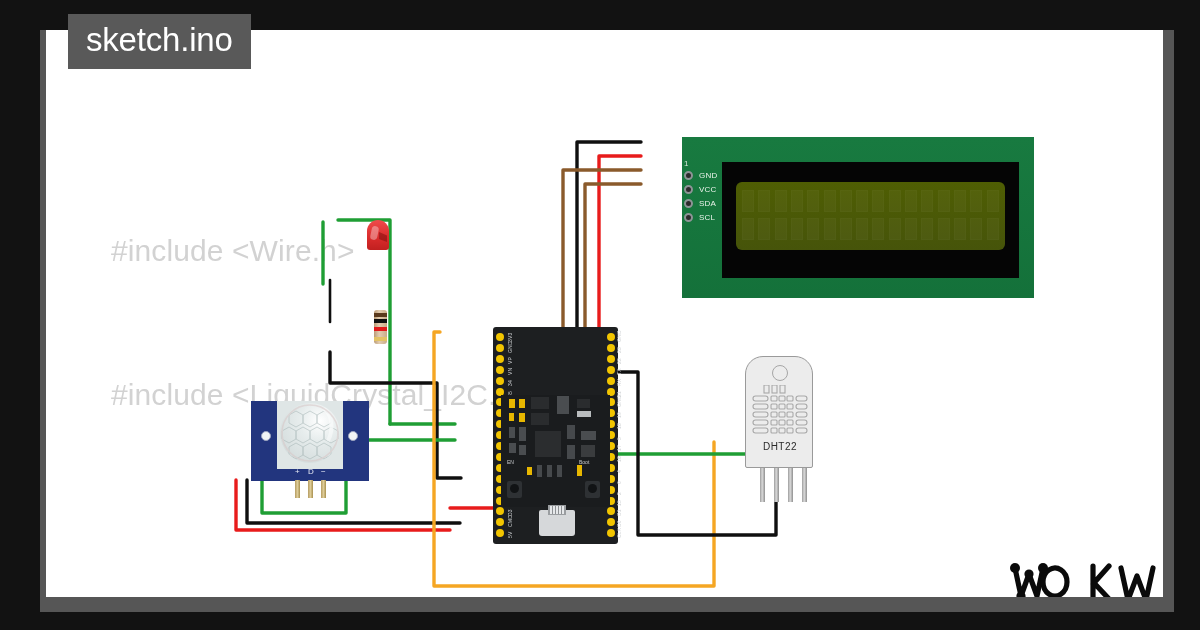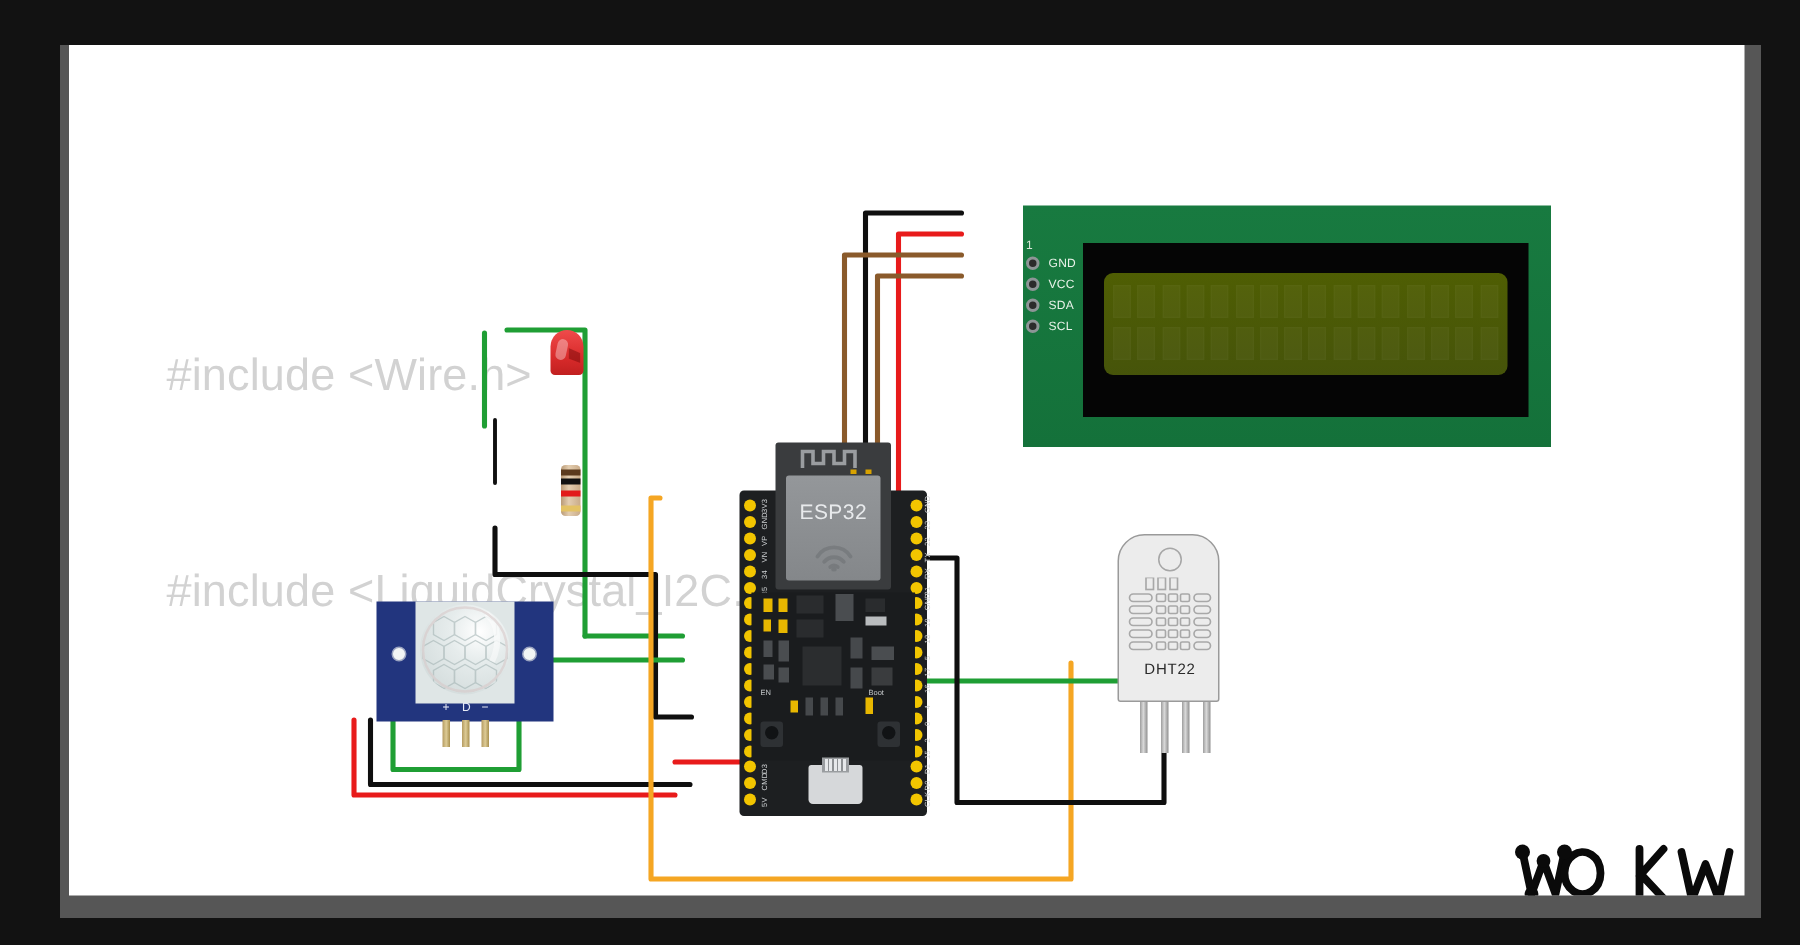--- a/index.html
+++ b/index.html
@@ -403,38 +403,20 @@
             <div class="lcd-cell" style="left: 201.6px; top: 36px;"></div>
             <div class="lcd-cell" style="left: 217.9px; top: 36px;"></div>
             <div class="lcd-cell" style="left: 234.2px; top: 36px;"></div>
             <div class="lcd-cell" style="left: 250.5px; top: 36px;"></div>
           </div>
       </div>
     </div>
 
     <div class="esp">
 
-      <div class="esp-shield">
-        <svg class="esp-ant" viewBox="0 0 44 16">
-          <path d="M2 15 L2 4 L9 4 L9 12 L16 12 L16 4 L23 4 L23 12 L30 12 L30 4 L37 4 L37 15" fill="none" stroke="#9a9da0" stroke-width="2.4"></path>
-        </svg>
-        <div class="esp-led-dot" style="left:50px;top:18px;"></div>
-        <div class="esp-led-dot" style="left:60px;top:18px;"></div>
-        <div class="esp-can">
-          <div class="esp-label">ESP32</div>
-          <svg class="esp-wifi" viewBox="0 0 30 26">
-            <g fill="none" stroke="#5d6164" stroke-width="2.6" stroke-linecap="round">
-              <path d="M4 16 A13 13 0 0 1 26 16"></path>
-              <path d="M8.5 19.5 A8.5 8.5 0 0 1 21.5 19.5"></path>
-              <path d="M12.5 23 A4.2 4.2 0 0 1 17.5 23"></path>
-            </g>
-            <circle cx="15" cy="24.5" r="1.8" fill="#5d6164"></circle>
-          </svg>
-        </div>
-      </div>
 
       <div class="pinrow" style="left:1px;" id="pins-left">
           <div class="pin" style="left: 2px; top: 6px;"></div>
           <div class="pinlabel" style="left: 13px; top: 15px;">3V3</div>
           <div class="pin" style="left: 2px; top: 16.9px;"></div>
           <div class="pinlabel" style="left: 13px; top: 25.9px;">GND</div>
           <div class="pin" style="left: 2px; top: 27.8px;"></div>
           <div class="pinlabel" style="left: 13px; top: 36.8px;">VP</div>
           <div class="pin" style="left: 2px; top: 38.7px;"></div>
           <div class="pinlabel" style="left: 13px; top: 47.7px;">VN</div>
@@ -659,13 +641,14 @@
         <circle cx="6" cy="10" r="5"></circle>
         <circle cx="34" cy="10" r="5"></circle>
         <circle cx="12" cy="38" r="4.6"></circle>
         <circle cx="20" cy="16" r="4.6"></circle>
         <circle cx="160" cy="9" r="5"></circle>
       </g>
     </svg>
 
   </div>
 
+  <div class="tab">sketch.ino</div>
 </div>
 
 </body></html>

